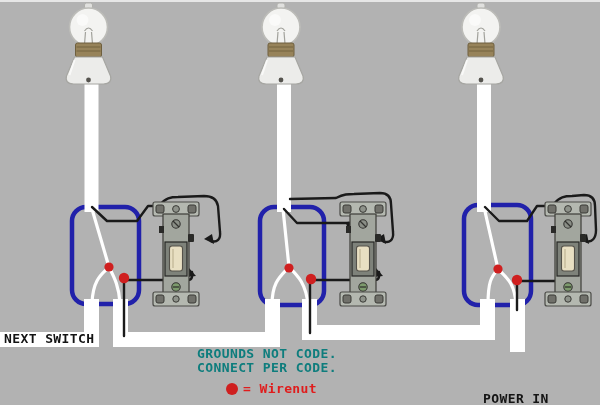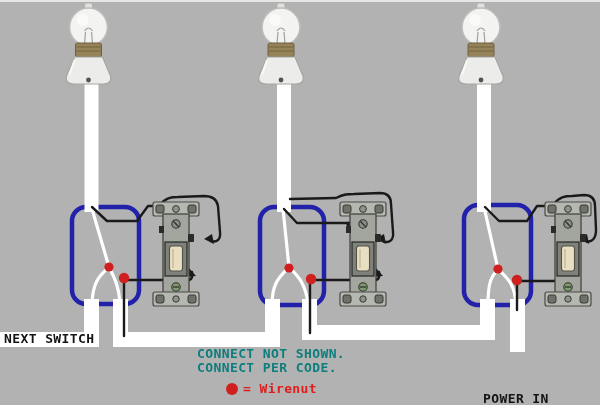--- a/index.html
+++ b/index.html
@@ -130,21 +130,21 @@
     <use href="#switchdev" x="363" y="0"></use>
     <use href="#switchdev" x="568" y="0"></use>
 
     <use href="#fixture" x="88.5" y="0"></use>
     <use href="#fixture" x="281" y="0"></use>
     <use href="#fixture" x="481" y="0"></use>
   </svg>
 
   <div class="lbl" style="left:4px;top:332px;">NEXT SWITCH</div>
 
-  <div class="lbl notes" style="left:197px;top:347px;">CONNECT NOT SHOWN.</div>
+  <div class="lbl notes" style="left:197px;top:347px;">GROUNDS NOT CODE.</div>
   <div class="lbl notes" style="left:197px;top:361px;">CONNECT PER CODE.</div>
 
   <div class="lbl legend" style="left:226px;top:382px;">
     <span class="legend-dot"></span>
     <span>= Wirenut</span>
   </div>
 
   <div class="lbl" style="left:483px;top:356px;margin-top:36px;">POWER IN</div>
 </div>
 

